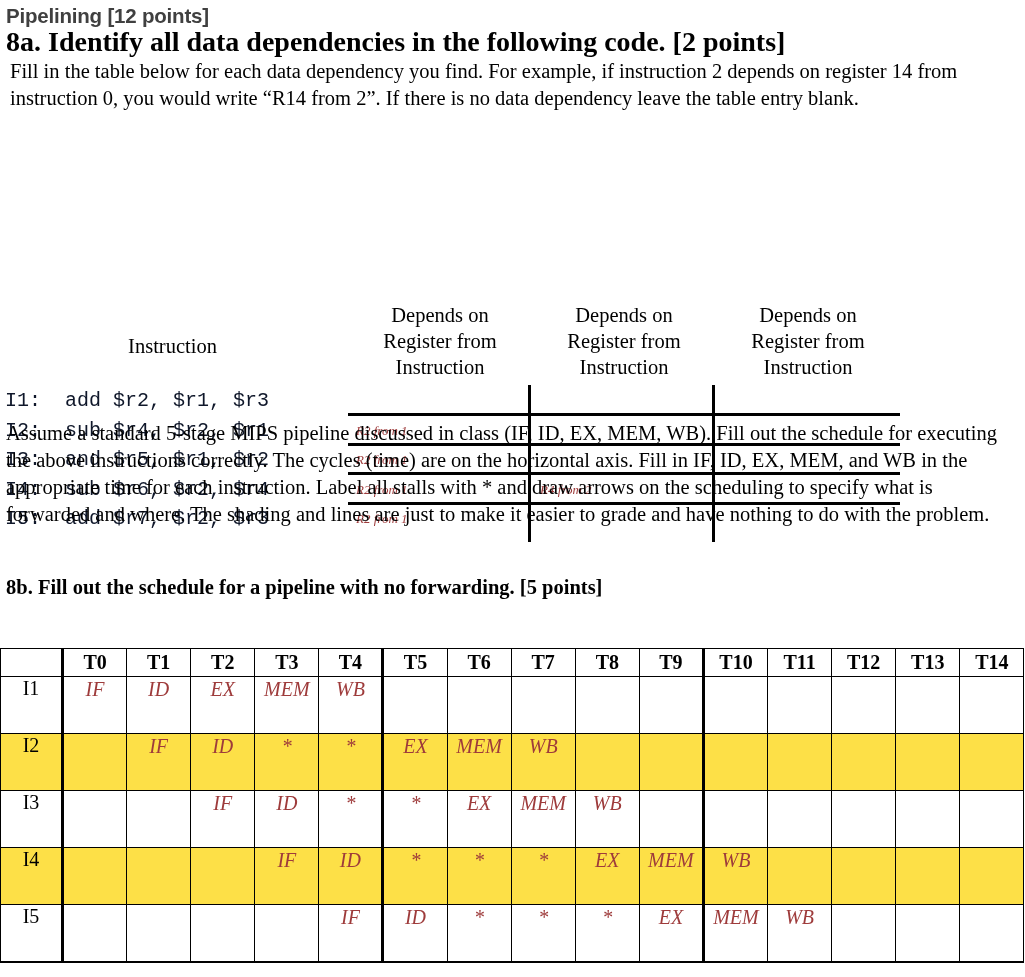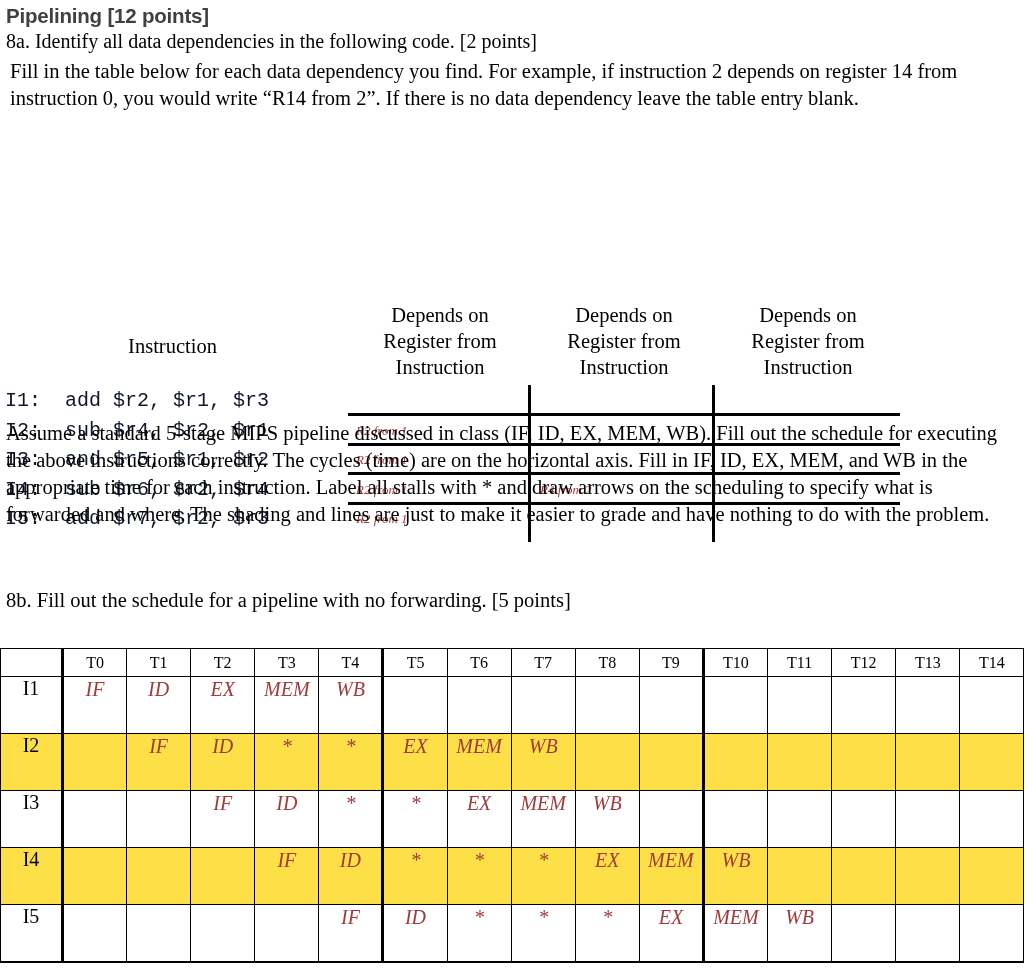--- a/index.html
+++ b/index.html
@@ -24,22 +24,22 @@
   .title-blue {
     color: #404040;
     font-family: "Liberation Sans", "DejaVu Sans", sans-serif;
     font-weight: bold;
     font-size: 20.5px;
     line-height: 24px;
     letter-spacing: -0.2px;
     margin: 0 0 1px 0;
   }
   .qhead {
-    font-weight: normal;
-    font-size: 20px;
+    font-weight: bold;
+    font-size: 28px;
     line-height: 25px;
     margin: 0;
   }
   .para {
     font-size: 20.5px;
     line-height: 26.5px;
     margin: 4px;
     text-align: left;
   }
   .para2 {
@@ -114,22 +114,22 @@
   #dep-hl4 { top: 352px; }
 
   
   #para-block {
     position: absolute;
     left: 6px; top: 420px;
     width: 1010px;
   }
   #qhead-8b {
     position: absolute;
-    left: 6px; top: 588px;
-    font-weight: normal;
+    left: 6px; top: 575px;
+    font-weight: bold;
     font-size: 20.5px;
   }
 
   
   #sched-wrap {
     position: absolute;
     left: 0; top: 648px;
     width: 1024px;
   }
   table.sched {
@@ -139,22 +139,22 @@
     font-family: "Liberation Serif", "DejaVu Serif", serif;
   }
   table.sched td, table.sched th {
     border: 1px solid #000;
     padding: 0;
     text-align: center;
     vertical-align: top;
   }
   table.sched th {
     height: 28px;
-    font-size: 16px;
-    font-weight: normal;
+    font-size: 20px;
+    font-weight: bold;
     line-height: 27px;
     vertical-align: middle;
   }
   table.sched th.corner { border-left: 1px solid #000; }
   td.rowlabel, th.corner { width: 62px; }
   td.rowlabel {
     font-size: 20px;
     text-align: left;
     padding-left: 7px;
     line-height: 23px;

